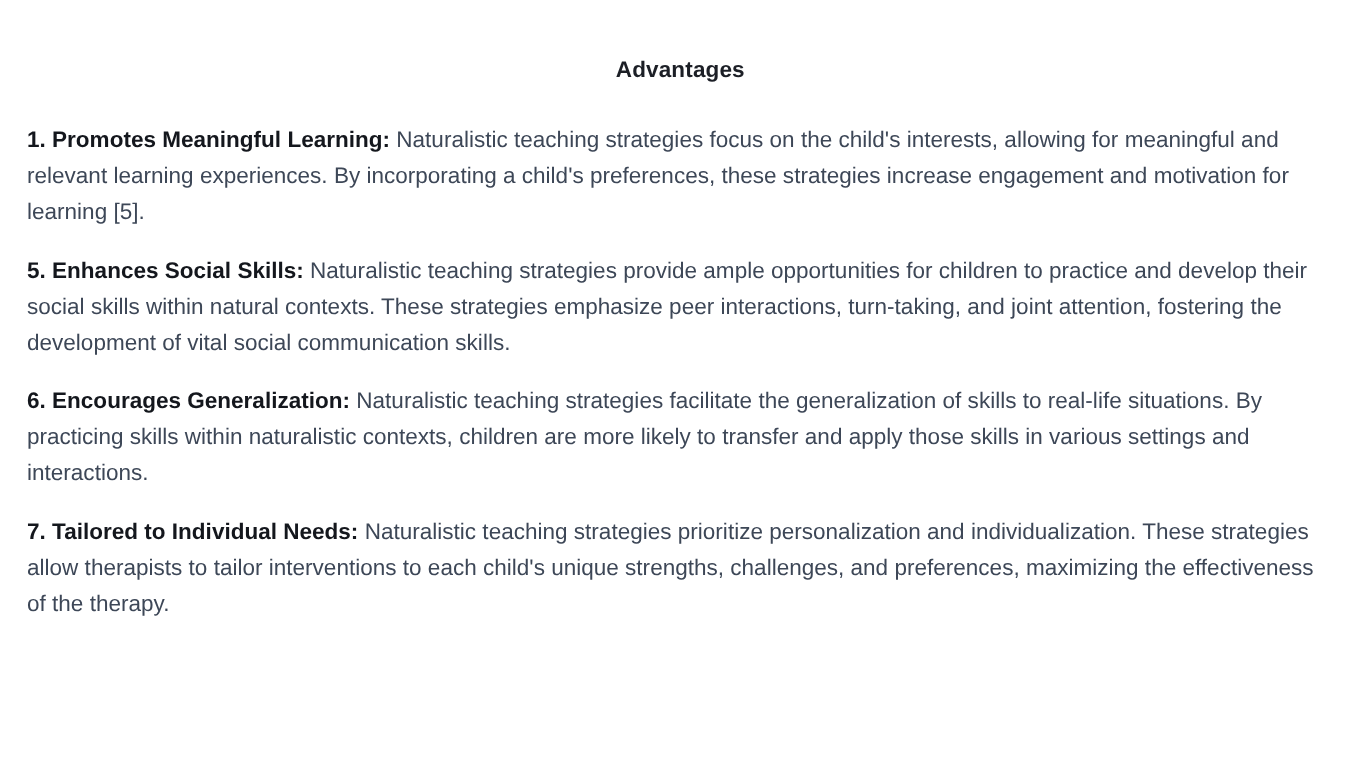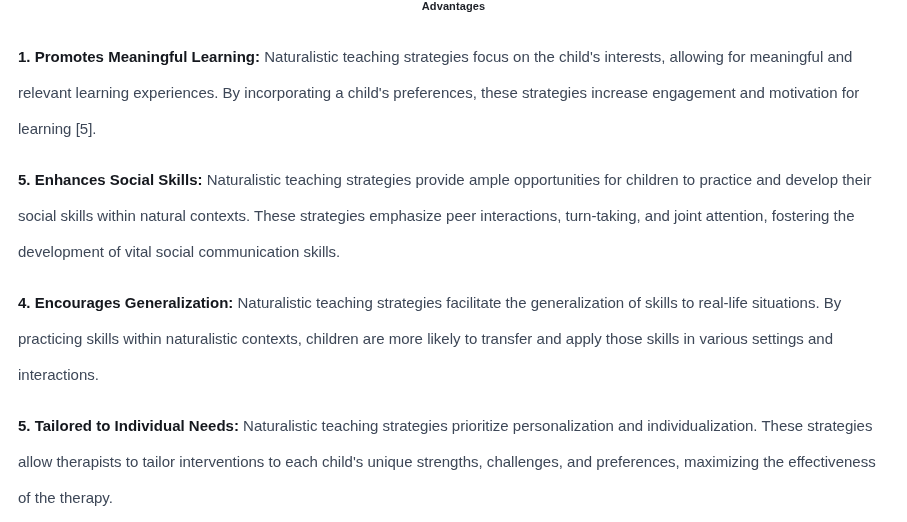--- a/index.html
+++ b/index.html
@@ -18,36 +18,37 @@
   .page {
     width: 907px;
     height: 522px;
     box-sizing: border-box;
     padding: 0 18px;
     background: #ffffff;
     position: relative;
   }
   .section-title {
     text-align: center;
-    font-size: 11px;
+    font-size: 15px;
     font-weight: bold;
     color: #1c1f26;
     margin: 0;
+    padding-top: 38px;
     letter-spacing: 0.1px;
   }
   .advantages-list {
     margin: 0;
     padding: 0;
     list-style: none;
   }
   .advantage-item {
     margin: 0;
     padding: 0;
     font-size: 15px;
-    line-height: 36px;
+    line-height: 24px;
     color: #3d4757;
     text-align: left;
     letter-spacing: 0.01px;
   }
   .advantage-item:first-child {
     margin-top: 27px;
   }
   .advantage-item + .advantage-item {
     margin-top: 15px;
   }
@@ -71,21 +72,21 @@
 
     <p class="advantage-item">
       <span class="advantage-heading">1. Promotes Meaningful Learning: </span><span class="advantage-body">Naturalistic teaching strategies focus on the child's interests, allowing for meaningful and relevant learning experiences. By incorporating a child's preferences, these strategies increase engagement and motivation for learning [5].</span>
     </p>
 
     <p class="advantage-item">
       <span class="advantage-heading">5. Enhances Social Skills: </span><span class="advantage-body">Naturalistic teaching strategies provide ample opportunities for children to practice and develop their social skills within natural contexts. These strategies emphasize peer interactions, turn-taking, and joint attention, fostering the development of vital social communication skills.</span>
     </p>
 
     <p class="advantage-item">
-      <span class="advantage-heading">4. Encourages Generalization: </span><span class="advantage-body">Naturalistic teaching strategies facilitate the generalization of skills to real-life situations. By practicing skills within naturalistic contexts, children are more likely to transfer and apply those skills in various settings and interactions.</span>
+      <span class="advantage-heading">6. Encourages Generalization: </span><span class="advantage-body">Naturalistic teaching strategies facilitate the generalization of skills to real-life situations. By practicing skills within naturalistic contexts, children are more likely to transfer and apply those skills in various settings and interactions.</span>
     </p>
 
     <p class="advantage-item">
-      <span class="advantage-heading">5. Tailored to Individual Needs: </span><span class="advantage-body">Naturalistic teaching strategies prioritize personalization and individualization. These strategies allow therapists to tailor interventions to each child's unique strengths, challenges, and preferences, maximizing the effectiveness of the therapy.</span>
+      <span class="advantage-heading">7. Tailored to Individual Needs: </span><span class="advantage-body">Naturalistic teaching strategies prioritize personalization and individualization. These strategies allow therapists to tailor interventions to each child's unique strengths, challenges, and preferences, maximizing the effectiveness of the therapy.</span>
     </p>
 
   </div>
 </div>
 
 </body></html>

